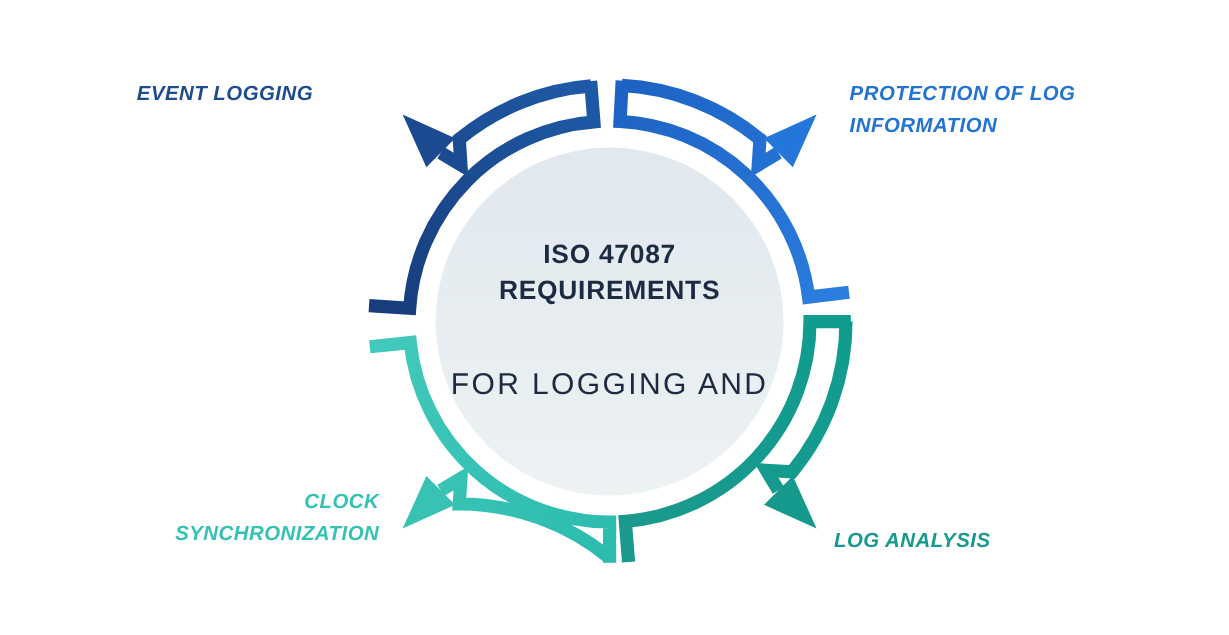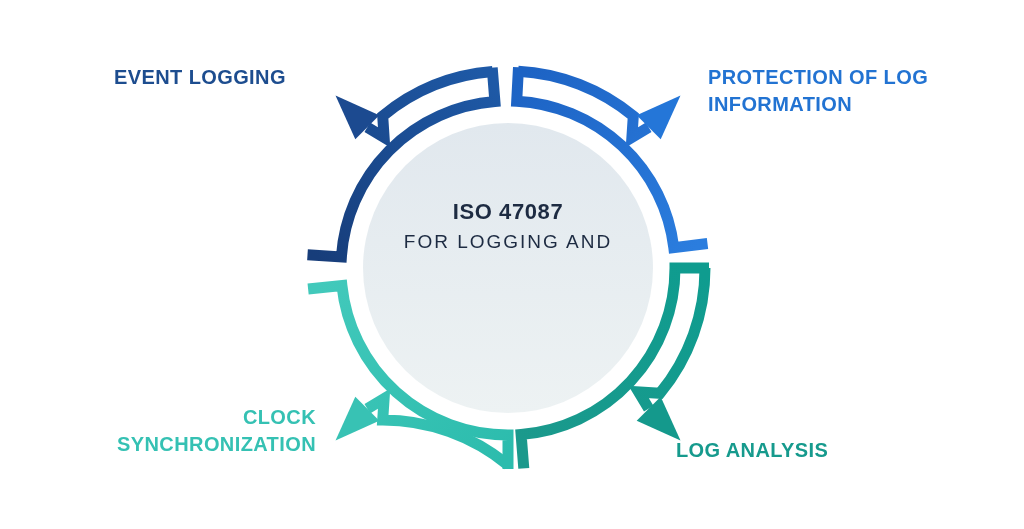--- a/index.html
+++ b/index.html
@@ -16,47 +16,49 @@
     overflow: hidden;
   }
   .stage svg {
     position: absolute;
     left: 0;
     top: 0;
   }
   .corner-label {
     position: absolute;
     font-weight: 800;
-    font-size: 20px;
+    font-size: 17px;
     line-height: 27px;
     letter-spacing: 0.4px;
     white-space: nowrap;
+    font-style: italic;
   }
   .label-tl { left: 114px; top: 64px; text-align: left; }
   .label-tr { left: 708px; top: 64px; text-align: left; }
   .label-bl { right: 708px; top: 404px; text-align: right; }
-  .label-br { left: 676px; top: 437px; text-align: left; }
+  .label-br { left: 695px; top: 437px; text-align: left; }
   .center-text {
     position: absolute;
     left: 358px;
     top: 197px;
     width: 300px;
     text-align: center;
   }
   .center-text .bold-line {
     font-weight: 800;
     font-size: 22px;
     line-height: 30px;
     letter-spacing: 0.6px;
   }
   .center-text .reg-line {
     font-weight: 400;
-    font-size: 19px;
+    font-size: 25px;
     line-height: 30px;
     letter-spacing: 2px;
+    margin-top: 48px;
   }
 </style>
 </head>
 <body>
 
 <div class="stage" style="background: rgb(255, 255, 255);">
 
   <svg width="1024" height="529" viewBox="0 0 1024 529">
     <defs>
       <linearGradient id="gCircle" x1="0" y1="0" x2="0" y2="1">
@@ -96,20 +98,21 @@
     <path d="M 705 268 A 197 197 0 0 1 660 393.3 L 638.6 391.9 L 648.7 408.7" fill="none" stroke="url(#gGreen)" stroke-width="11" stroke-linecap="butt" stroke-linejoin="miter"></path>
     <polygon points="680.5,440.5 636.7,420.7 660.7,396.7" fill="#14998c"></polygon>
 
     <path d="M 508 469 L 508 435 A 167 167 0 0 1 341.9 285.5 L 308.1 289" fill="none" stroke="url(#gTeal)" stroke-width="11" stroke-linecap="butt" stroke-linejoin="miter"></path>
     <path d="M 508 465 A 197 197 0 0 0 382.7 420 L 384.1 398.6 L 367.3 408.7" fill="none" stroke="url(#gTeal)" stroke-width="11" stroke-linecap="butt" stroke-linejoin="miter"></path>
     <polygon points="335.5,440.5 379.3,420.7 355.3,396.7" fill="#38c2b4"></polygon>
   </svg>
 
   <div class="center-text" style="color: rgb(29, 43, 66);">
     <div class="bold-line">ISO 47087</div>
+    <div class="bold-line">REQUIREMENTS</div>
     <div class="reg-line">FOR LOGGING AND</div>
   </div>
 
   <div class="corner-label label-tl" style="color: rgb(29, 77, 143);">EVENT LOGGING</div>
 
   <div class="corner-label label-tr" style="color: rgb(34, 115, 210);">
     <div>PROTECTION OF LOG</div>
     <div>INFORMATION</div>
   </div>
 

